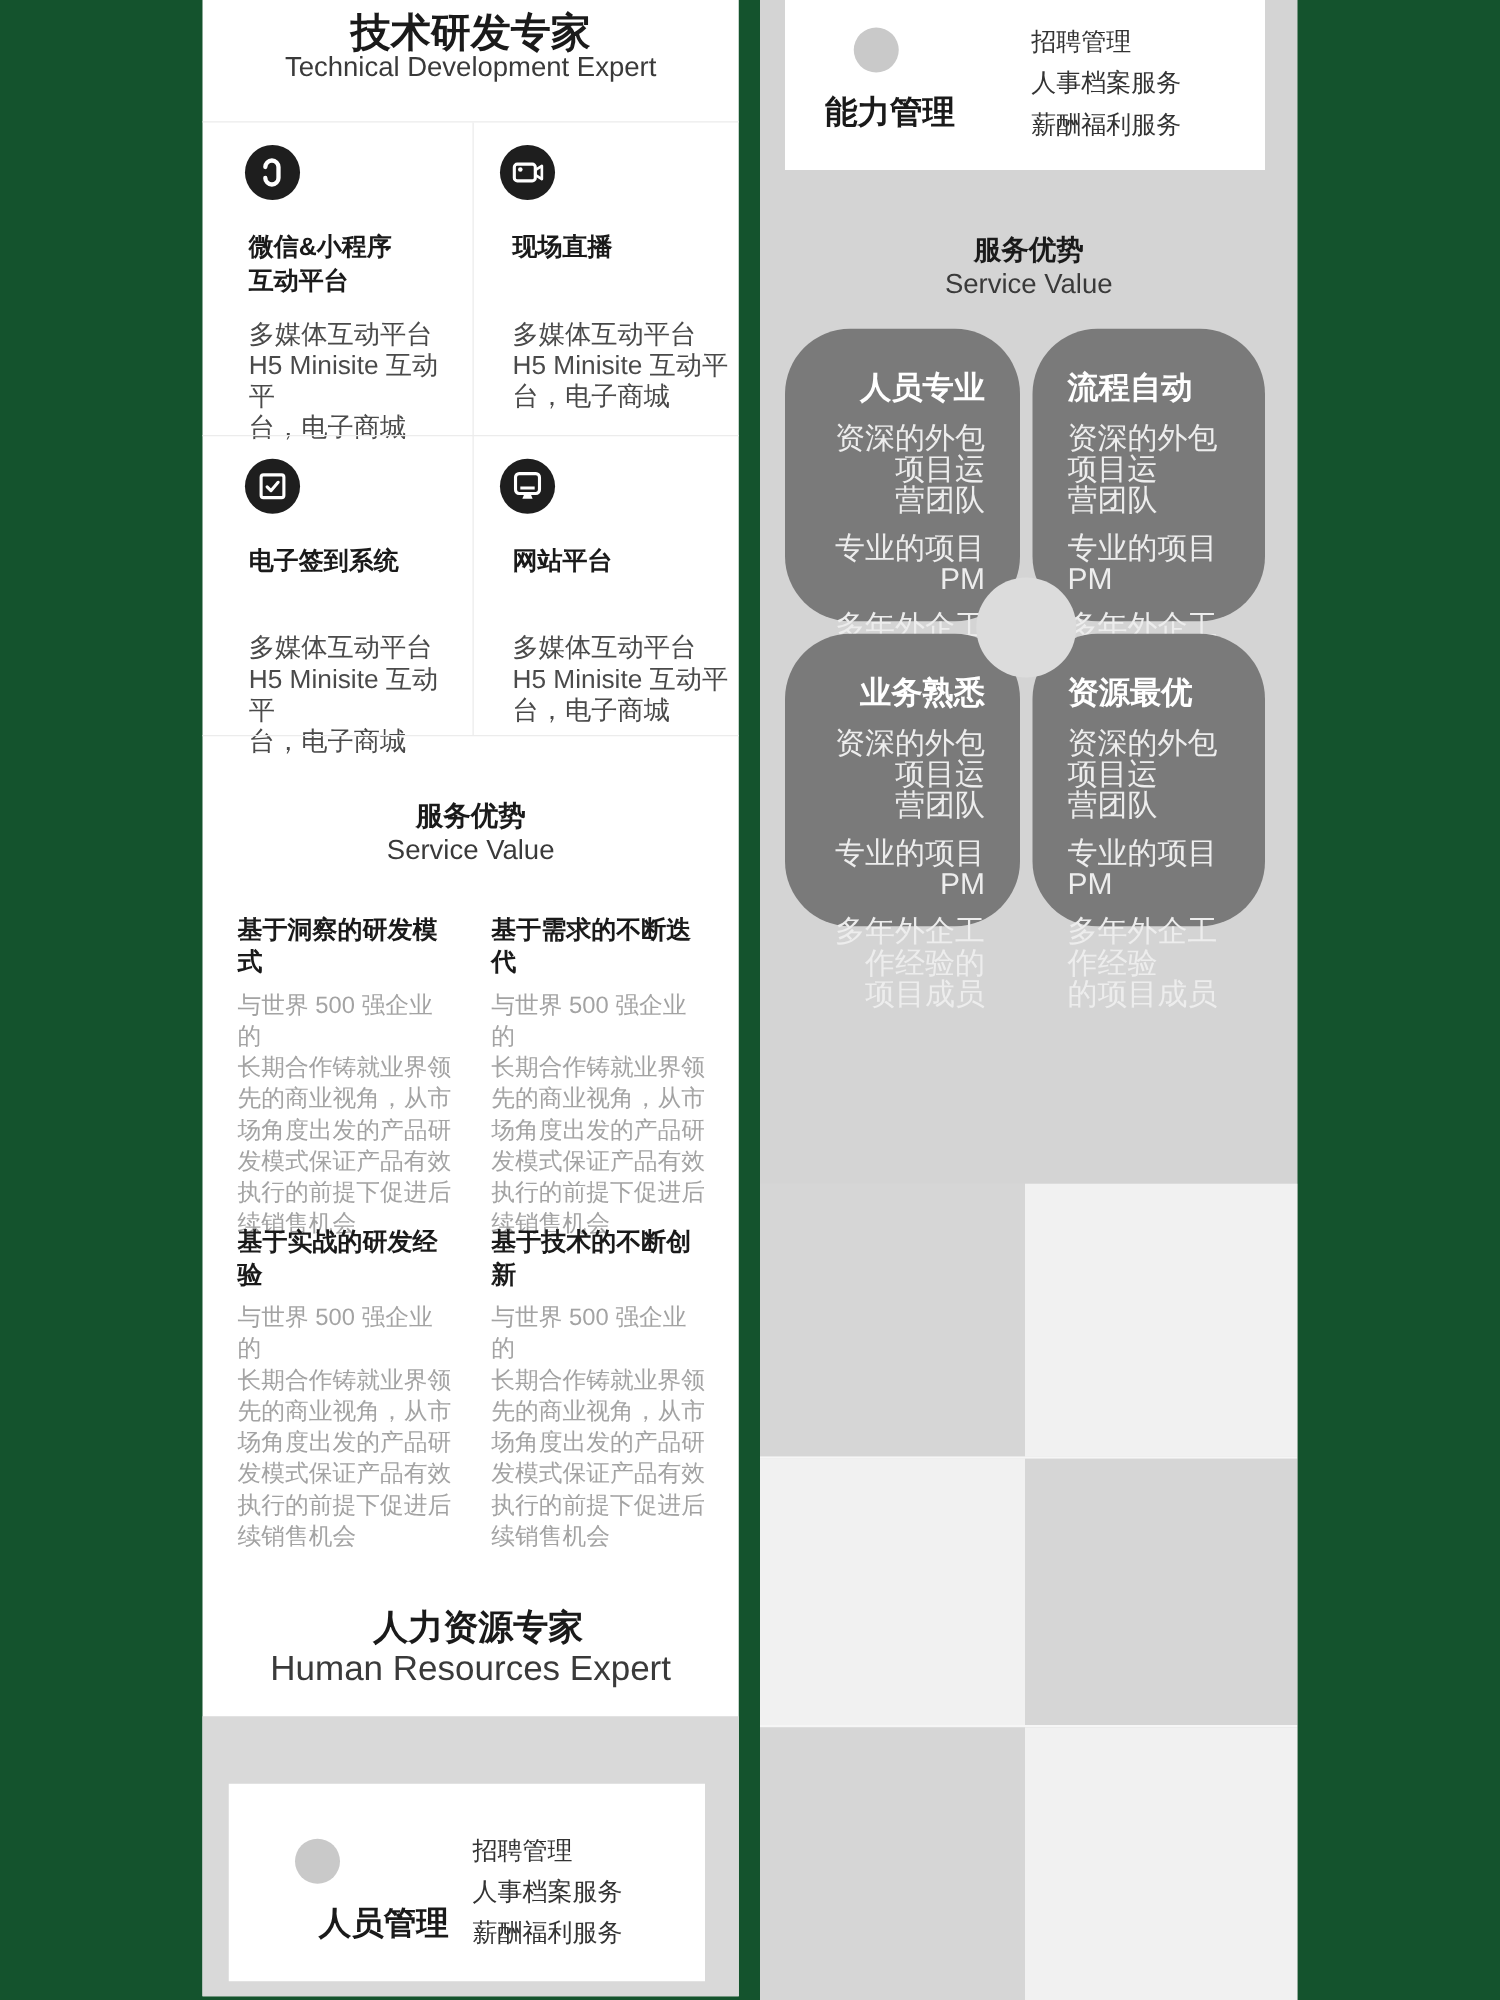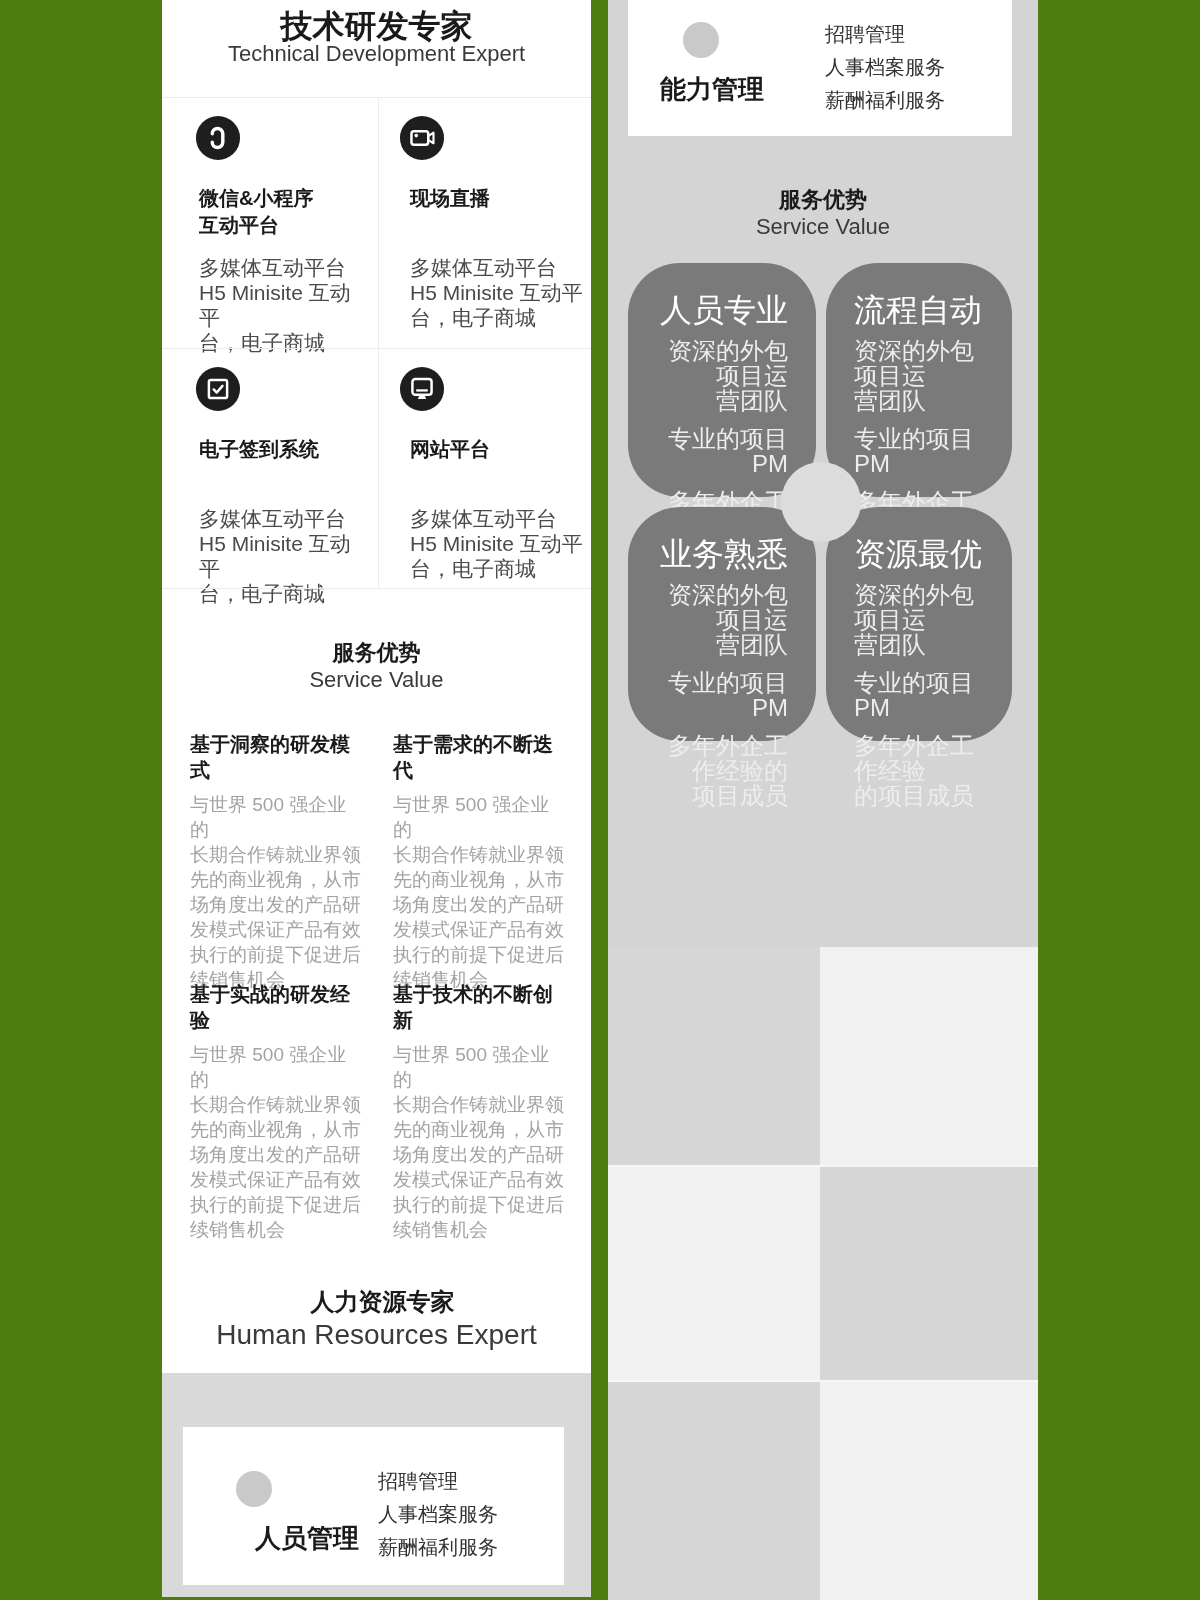--- a/index.html
+++ b/index.html
@@ -1,16 +1,16 @@
 <!DOCTYPE html>
 <html><head>
 <meta charset="utf-8">
 <style>
   html,body{margin:0;padding:0;background:#000;}
-  #screen{position:relative;width:1200px;height:1600px;background:#4d7c0f;overflow:hidden;
+  #screen{position:relative;width:1200px;height:1600px;background:#14532d;overflow:hidden;
           font-family:"Liberation Sans","DejaVu Sans",sans-serif;color:#1a1a1a;}
   .pre{white-space:pre-line;}
 
   
   .left-col{position:absolute;left:162px;top:0;width:429px;height:1597px;background:#fff;}
   .lc-title{position:absolute;top:8px;left:0;right:0;text-align:center;font-size:32px;font-weight:bold;line-height:36px;}
   .lc-sub{position:absolute;top:42px;left:0;right:0;text-align:center;font-size:22px;line-height:24px;color:#3a3a3a;}
   .hline{position:absolute;left:0;right:0;height:1px;background:#ececec;}
   .vline{position:absolute;width:1px;background:#ececec;}
 
@@ -30,21 +30,21 @@
   .sv-t{font-size:22px;font-weight:bold;line-height:24px;}
   .sv-s{font-size:22px;line-height:24px;color:#3a3a3a;margin-top:3px;}
 
   .tgrid{position:absolute;left:28px;right:26px;display:flex;justify-content:space-between;}
   .tg-a{top:731px;} .tg-b{top:981px;}
   .tg-item{width:172px;}
   .tg-title{font-size:20px;font-weight:bold;line-height:26px;}
   .tg-body{margin-top:9px;font-size:19px;line-height:25px;color:#a3a3a3;}
 
   .lc-hr{position:absolute;top:1283px;left:0;right:0;text-align:center;}
-  .hr-t{font-size:24px;font-weight:bold;line-height:38px;padding-left:12px;}
+  .hr-t{font-size:28px;font-weight:bold;line-height:38px;padding-left:12px;}
   .hr-s{font-size:28px;line-height:24px;color:#3a3a3a;margin-top:2px;}
 
   .lc-footer{position:absolute;top:1373px;left:0;right:0;height:224px;background:#d9d9d9;}
 
   .mcard{position:absolute;background:#fff;}
   .lc-card{left:21px;top:54px;width:381px;height:158px;}
   .mcard .avatar{position:absolute;width:36px;height:36px;border-radius:50%;background:#c9c9c9;}
   .mcard .mlabel{position:absolute;font-size:26px;font-weight:bold;}
   .mcard .mlist{position:absolute;font-size:20px;line-height:33px;color:#333;}
 
@@ -59,21 +59,21 @@
   .lc-card .mlist{left:195px;top:38px;}
 
   .rc-sv{position:absolute;top:188px;left:0;right:0;text-align:center;}
 
   .block{position:absolute;background:#7a7a7a;border-radius:52px;box-sizing:border-box;padding:32px 28px 0 28px;color:#fff;}
   .b1{left:20px;top:263px;width:188px;height:234px;}
   .b2{left:218px;top:263px;width:186px;height:234px;}
   .b3{left:20px;top:507px;width:188px;height:234px;}
   .b4{left:218px;top:507px;width:186px;height:234px;}
   .blk-r{text-align:right;} .blk-l{text-align:left;}
-  .blk-title{font-size:32px;font-weight:normal;line-height:30px;}
+  .blk-title{font-size:25px;font-weight:bold;line-height:30px;}
   .blk-item{font-size:24px;line-height:25px;color:#ededed;margin-top:13px;}
   .blk-item:first-of-type{margin-top:10px;}
   .hub-circle{position:absolute;left:173px;top:462px;width:80px;height:80px;border-radius:50%;background:#dcdcdc;}
 
   .case-band{position:absolute;top:830px;left:0;right:0;height:117px;background:#fff;text-align:center;}
   .case-t{padding-top:22px;font-size:28px;font-weight:bold;line-height:32px;}
   .case-s{font-size:22px;line-height:24px;color:#3a3a3a;margin-top:3px;}
 
   .checker{position:absolute;top:947px;left:0;right:0;}
   .chk-row{display:flex;}

